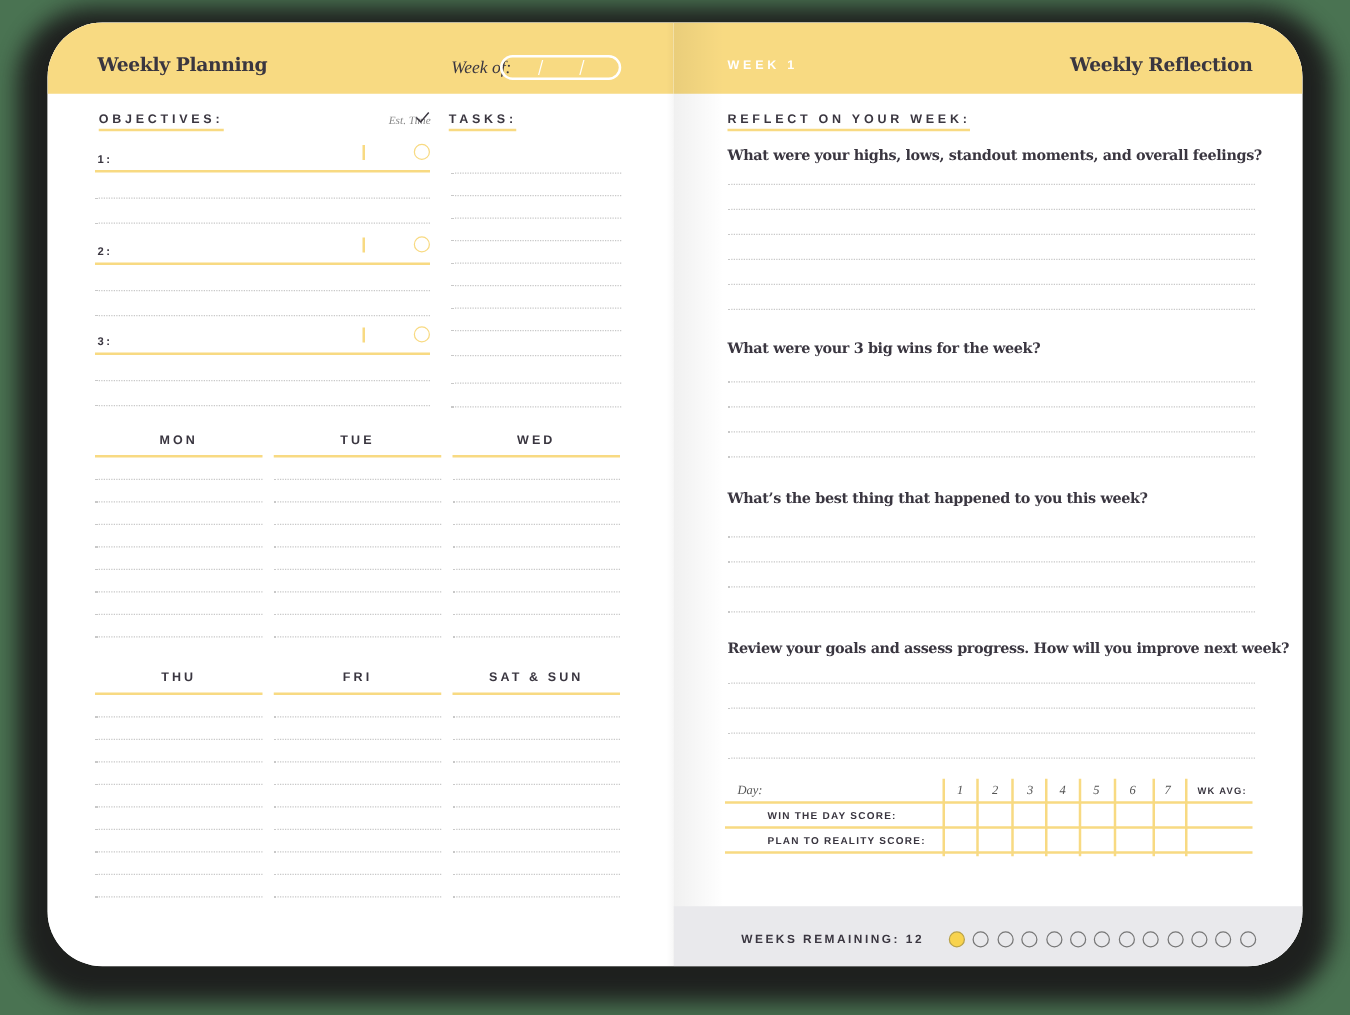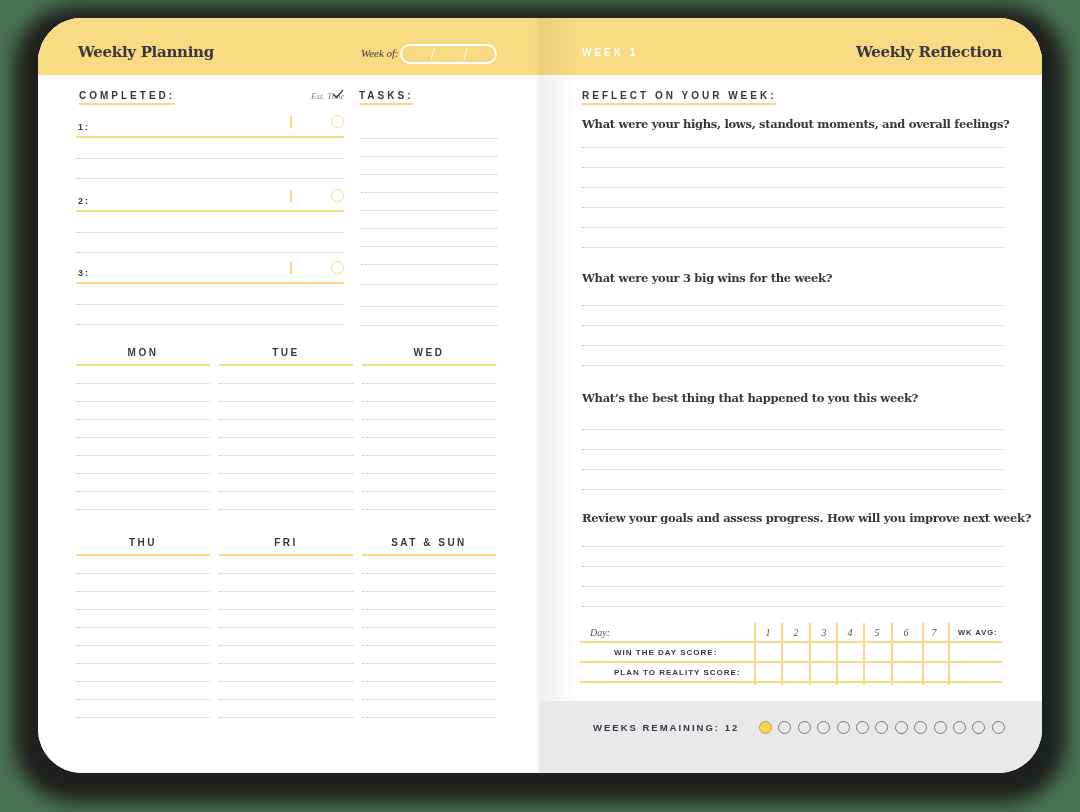--- a/index.html
+++ b/index.html
@@ -35,21 +35,21 @@
     background: linear-gradient(to left, rgba(0,0,0,0.03), rgba(0,0,0,0));
   }
   .title {
     position: absolute; top: 25px;
     font-family: "DejaVu Serif", serif; font-weight: bold;
     font-size: 15px; color: #3a3640; letter-spacing: -0.3px;
   }
   .weekof-label {
     position: absolute; left: 323px; top: 29px;
     font-family: "Liberation Serif", serif; font-style: italic;
-    font-size: 11px; color: #3a3640;
+    font-size: 14px; color: #3a3640;
   }
   .weekof-field {
     position: absolute; left: 362px; top: 26px; width: 97px; height: 20px;
     border: 2px solid #fff; border-radius: 10px;
   }
   .weekof-field .slash {
     position: absolute; top: 2px; width: 1px; height: 12px; background: #fff;
     transform: skewX(-15deg);
   }
   .week-num {
@@ -111,21 +111,21 @@
   }
   .st-num {
     position: absolute; top: 4px; font-family: "Liberation Serif", serif; font-style: italic;
     font-size: 10px; color: #555; text-align: center; width: 26px;
   }
   .wkavg {
     position: absolute; top: 5px; left: 378px; font-size: 7.5px; font-weight: bold;
     color: #3a3640; letter-spacing: 1px;
   }
   .footer {
-    position: absolute; left: 0; bottom: 0; width: 100%; height: 72px; background: #e9e9ec;
+    position: absolute; left: 0; bottom: 0; width: 100%; height: 48px; background: #e9e9ec;
   }
   .weeks-label {
     position: absolute; left: 54px; top: 21px; font-size: 9.5px; font-weight: bold;
     color: #3a3640; letter-spacing: 2px;
   }
   .wdot {
     position: absolute; top: 20px; width: 13px; height: 13px; border-radius: 50%;
     border: 1.2px solid #777; background: transparent;
   }
   .wdot.filled { background: #f8d34e; border-color: #b9a24a; }
@@ -141,21 +141,21 @@
     <div class="header">
       <div class="title" style="left:40px;">Weekly Planning</div>
       <div class="weekof-label">Week of:</div>
       <div class="weekof-field">
         <span class="slash" style="left:30px;"></span>
         <span class="slash" style="left:63px;"></span>
       </div>
     </div>
     <div class="gutter-shade-l"></div>
 
-    <div class="label" style="left:41px; top:72px;">COMPLETED:</div>
+    <div class="label" style="left:41px; top:72px;">OBJECTIVES:</div>
     <div class="est-time">Est. Time</div>
     <svg class="check-icon" width="12" height="10" viewBox="0 0 12 10">
       <path d="M1 5 L4.5 8.5 L11 1" fill="none" stroke="#3a3640" stroke-width="1.2"></path>
     </svg>
     <div class="label" style="left:321px; top:72px;">TASKS:</div>
 
     <div id="objectives">
         <div class="obj-row" style="top: 100px;">
           <span class="num">1:</span>
           <span class="line"></span>

